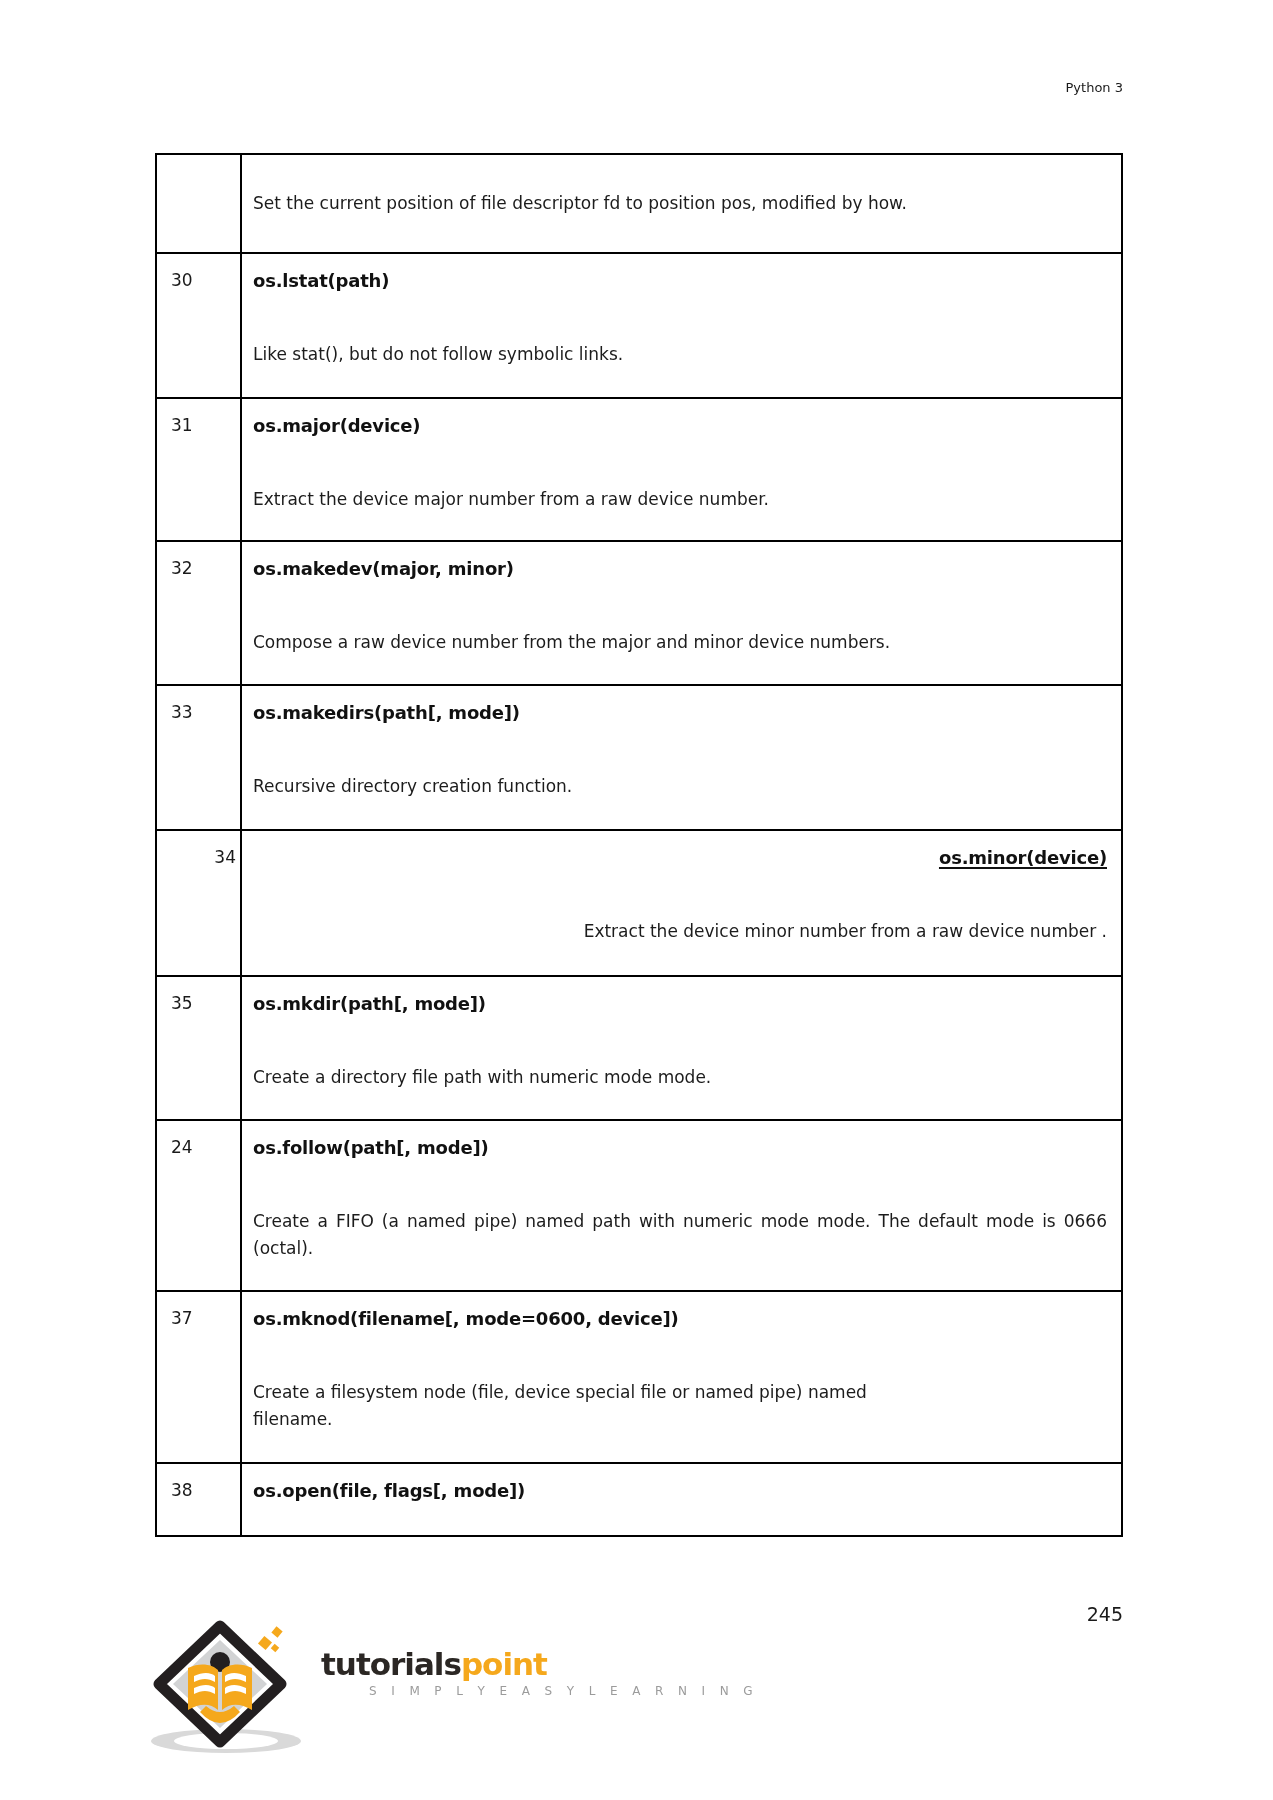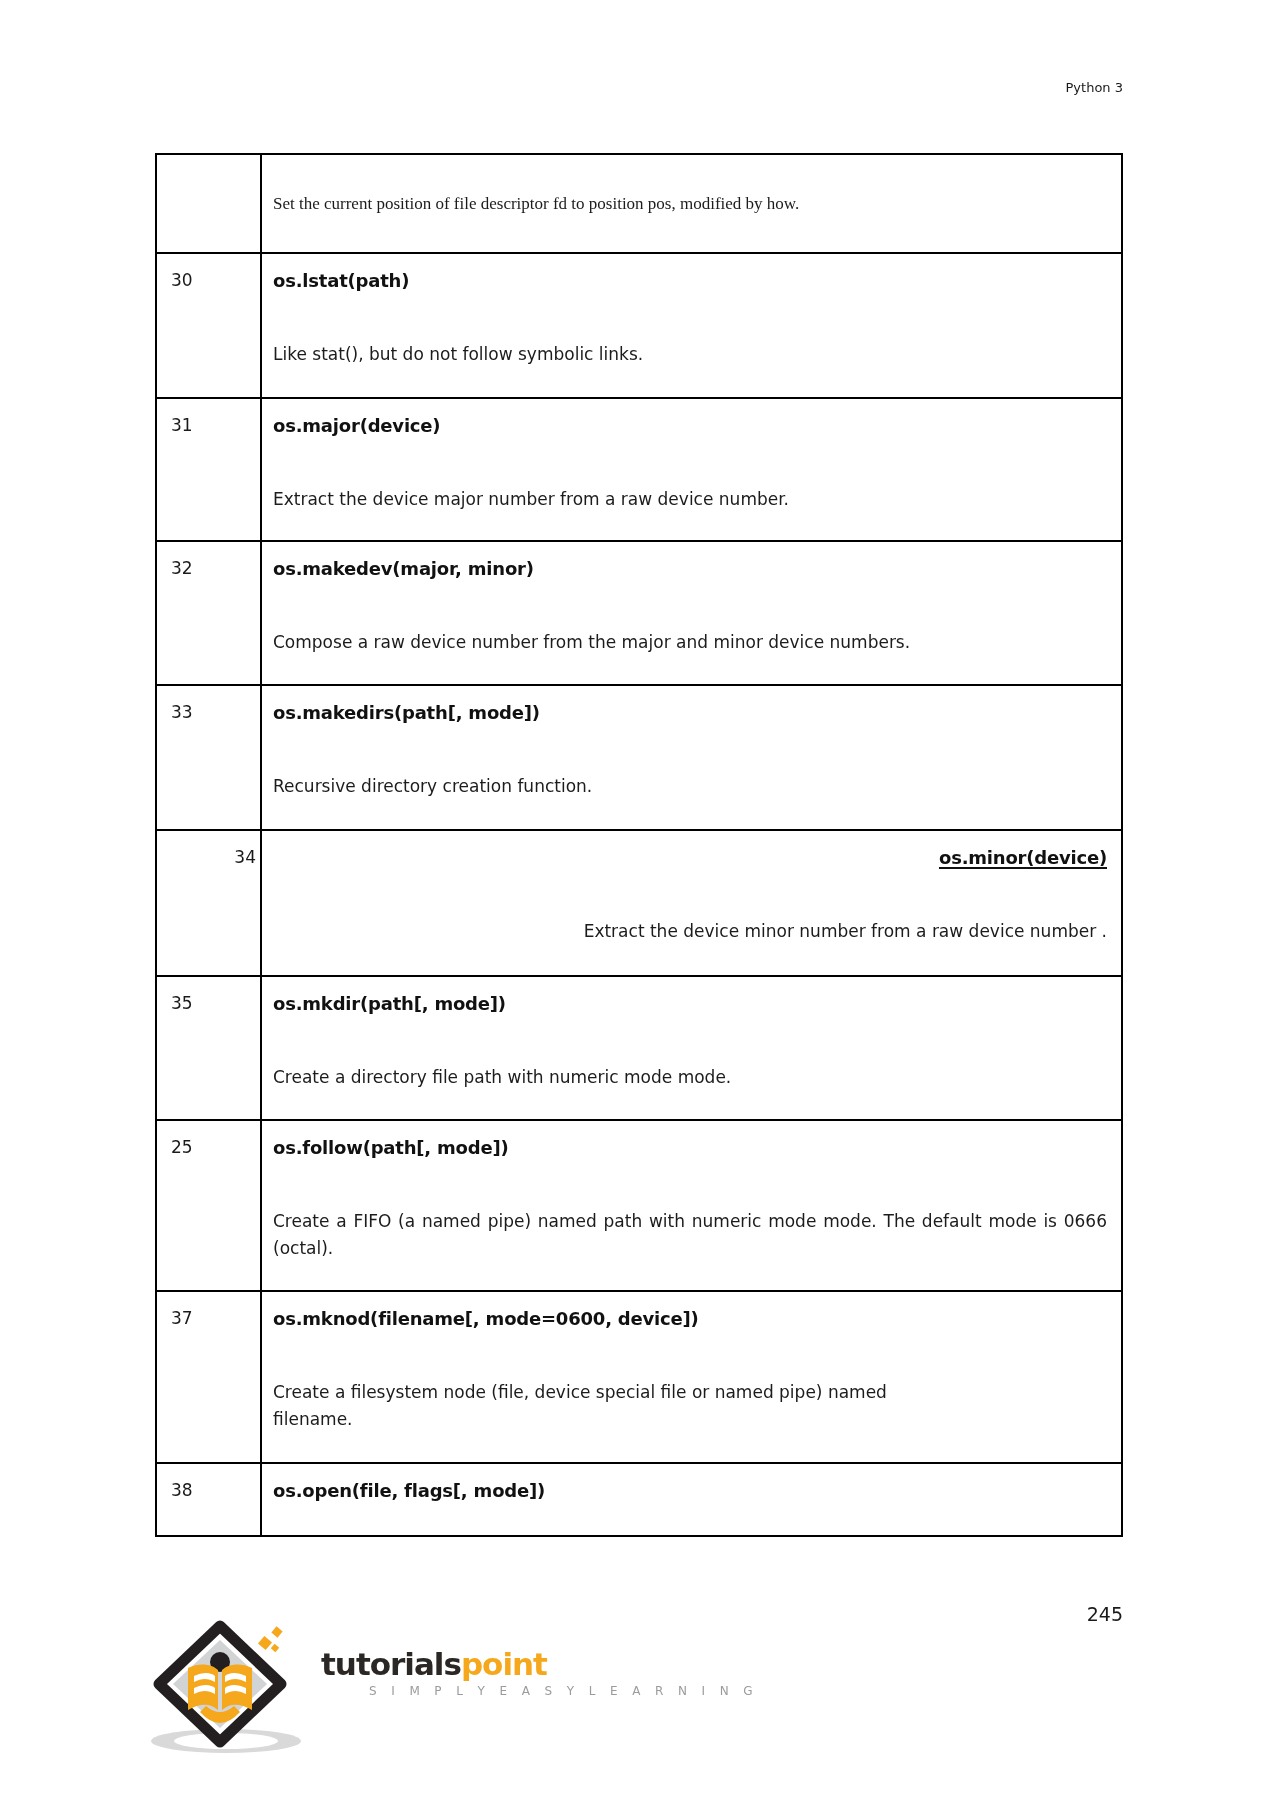--- a/index.html
+++ b/index.html
@@ -30,21 +30,21 @@
     top: 153px;
     width: 968px;
     border-collapse: collapse;
     table-layout: fixed;
   }
   table.fn-table td {
     border: 2px solid #000000;
     vertical-align: top;
   }
   td.num-cell {
-    width: 105px;
+    width: 85px;
     padding: 14px 4px 0 14px;
     font-size: 17px;
     line-height: 25px;
   }
   td.content-cell {
     padding: 14px 14px 14px 11px;
   }
   .fn-title {
     font-size: 18px;
     font-weight: bold;
@@ -60,21 +60,21 @@
     color: #111111;
   }
   .fn-desc {
     margin-top: 48px;
     font-size: 17px;
     line-height: 27px;
     white-space: pre-line;
     color: #1c1c1c;
   }
   .fn-desc.justified { text-align: justify; }
-  tr.desc-only td.content-cell { vertical-align: middle; font-family: Liberation Serif, serif; }
+  tr.desc-only td.content-cell { vertical-align: middle; }
   tr.desc-only .fn-desc { margin-top: 0; }
 
   .page-number {
     position: absolute;
     top: 1603px;
     left: 0;
     width: 1123px;
     text-align: right;
     font-size: 19px;
     color: #1a1a1a;
@@ -158,21 +158,21 @@
           </td>
         </tr>
         <tr style="height: 144px; padding-left: 16px;">
           <td class="num-cell">35</td>
           <td class="content-cell">
             <div class="fn-title">os.mkdir(path[, mode])</div>
             <div class="fn-desc">Create a directory file path with numeric mode mode.</div>
           </td>
         </tr>
         <tr style="height: 171px;">
-          <td class="num-cell">25</td>
+          <td class="num-cell">24</td>
           <td class="content-cell">
             <div class="fn-title">os.follow(path[, mode])</div>
             <div class="fn-desc justified">Create a FIFO (a named pipe) named path with numeric mode mode. The default mode is 0666 (octal).</div>
           </td>
         </tr>
         <tr style="height: 172px;">
           <td class="num-cell">37</td>
           <td class="content-cell">
             <div class="fn-title">os.mknod(filename[, mode=0600, device])</div>
             <div class="fn-desc">Create a filesystem node (file, device special file or named pipe) named

